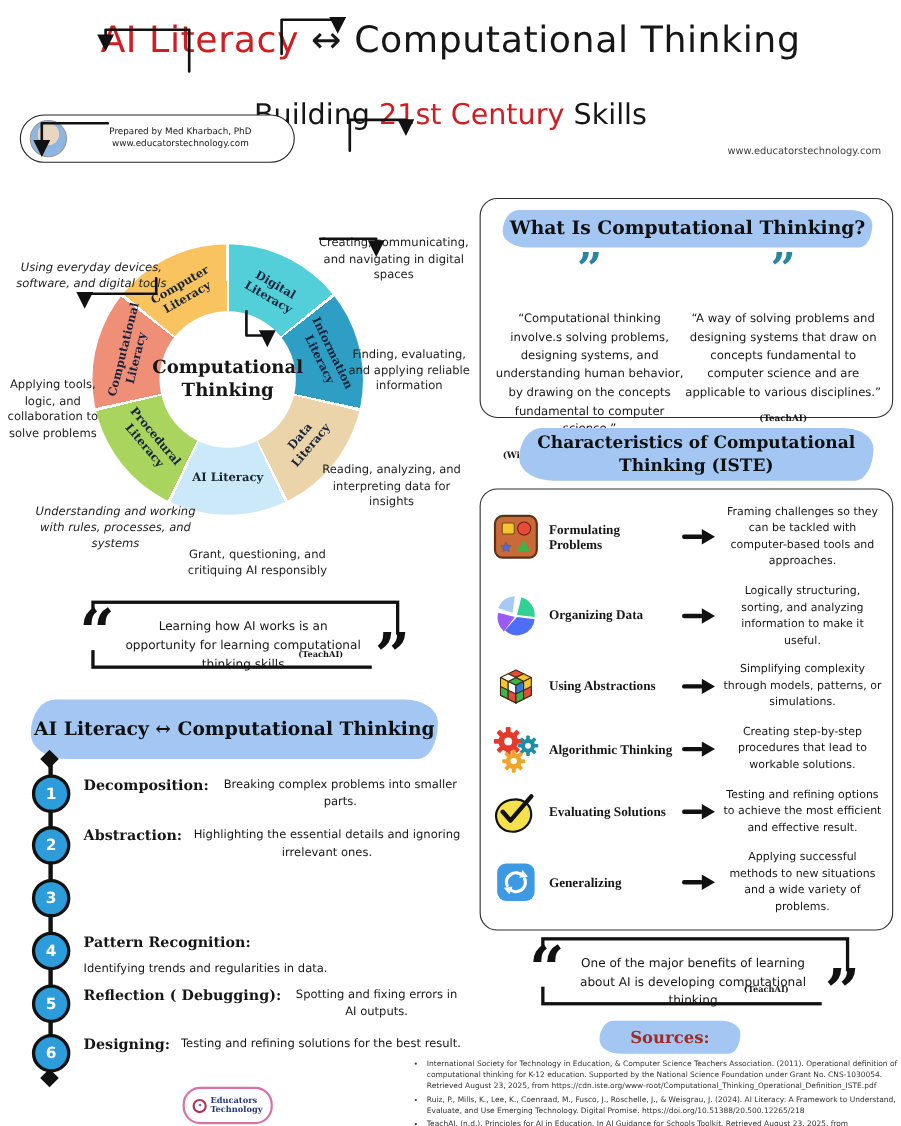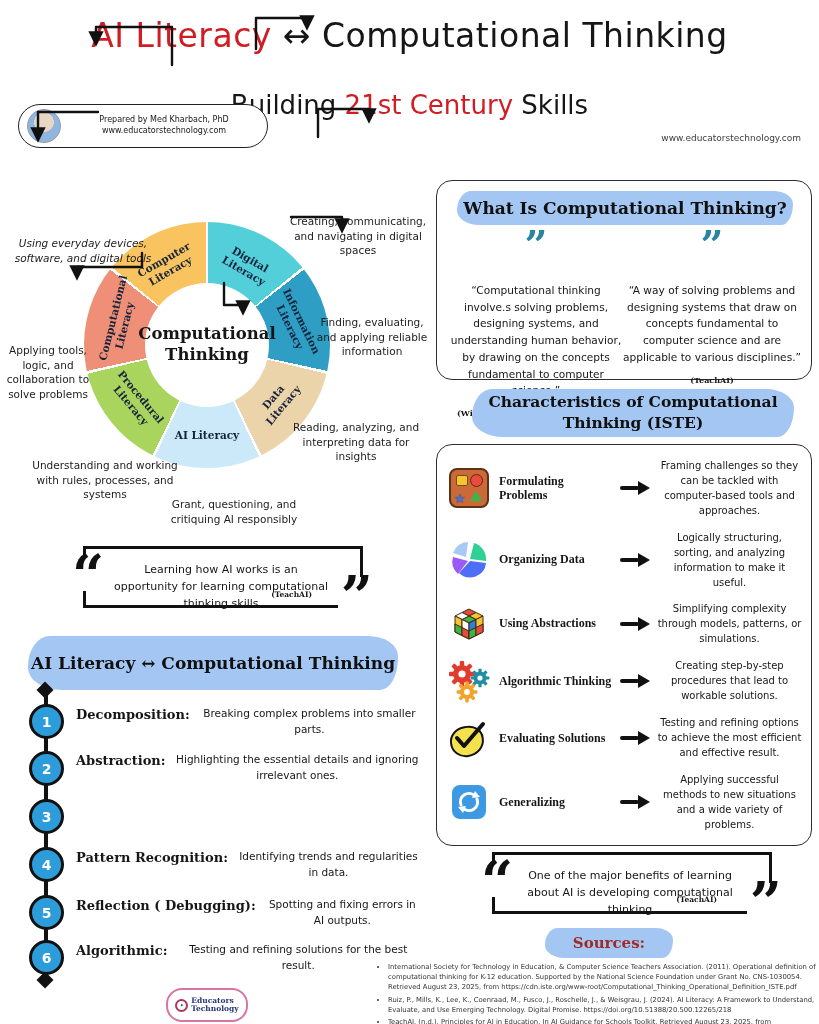--- a/index.html
+++ b/index.html
@@ -134,21 +134,21 @@
     <div class="seg-label" style="left:52px;top:179px;--r:50deg">Procedural Literacy</div>
     <div class="seg-label" style="left:34px;top:102px;--r:-76deg">Computational Literacy</div>
     <div class="seg-label" style="left:83px;top:43px;--r:-30deg">Computer Literacy</div>
   </div>
 
   <div class="ann" style="left:8px;top:236px;width:150px;font-style:italic;">Using everyday devices, software, and digital tools</div>
   <div class="ann" style="left:288px;top:214px;width:140px;">Creating, communicating, and navigating in digital spaces</div>
   <div class="ann" style="left:316px;top:315px;width:112px;">Finding, evaluating, and applying reliable information</div>
   <div class="ann" style="left:290px;top:420px;width:132px;">Reading, analyzing, and interpreting data for insights</div>
   <div class="ann" style="left:0px;top:343px;width:96px;">Applying tools, logic, and collaboration to solve problems</div>
-  <div class="ann" style="left:22px;top:458px;width:166px;">Understanding and working with rules, processes, and systems</div>
+  <div class="ann" style="left:22px;top:458px;width:166px;font-style:italic;">Understanding and working with rules, processes, and systems</div>
   <div class="ann" style="left:164px;top:497px;width:140px;">Grant, questioning, and critiquing AI responsibly</div>
 
   <svg class="connectors" width="440" height="380" viewBox="0 185 440 380">
     <defs>
       <marker id="ah" markerWidth="7" markerHeight="7" refX="3.2" refY="3.2" orient="auto">
         <path d="M0,0 L6.4,3.2 L0,6.4 z" fill="#111"></path>
       </marker>
     </defs>
     <g fill="none" stroke="#111" stroke-width="2.4" stroke-linejoin="round" stroke-linecap="round">
       <path d="M 172 250 L 172 212 L 96 212 L 96 224" marker-end="url(#ah)"></path>
@@ -182,30 +182,30 @@
   <div class="tl-node" style="top:940px;">6</div>
 
   <div class="map-item" style="top:706px;">
     <div class="map-label">Decomposition:</div>
     <div class="map-desc">Breaking complex problems into smaller parts.</div>
   </div>
   <div class="map-item" style="top:752px;">
     <div class="map-label">Abstraction:</div>
     <div class="map-desc">Highlighting the essential details and ignoring irrelevant ones.</div>
   </div>
-  <div class="map-item" style="top:849px;">
+  <div class="map-item" style="top:849px;flex-direction:column;">
     <div class="map-label">Pattern Recognition:</div>
     <div class="map-desc">Identifying trends and regularities in data.</div>
   </div>
   <div class="map-item" style="top:897px;">
     <div class="map-label">Reflection ( Debugging):</div>
     <div class="map-desc">Spotting and fixing errors in AI outputs.</div>
   </div>
   <div class="map-item" style="top:942px;">
-    <div class="map-label">Algorithmic:</div>
+    <div class="map-label">Designing:</div>
     <div class="map-desc">Testing and refining solutions for the best result.</div>
   </div>
 
   <div class="panel" style="left:436px;top:180px;width:376px;height:200px;">
     <div class="hl" style="left:20px;top:10px;width:336px;height:34px;font-size:17px;">What Is Computational Thinking?</div>
     <div class="wib-col" style="left:10px;">
       <div class="wib-qmark">”</div>
       <div class="wib-text">“Computational thinking involve.s solving problems, designing systems, and understanding human behavior, by drawing on the concepts fundamental to computer science.”</div>
       <div class="wib-attr" style="text-align:left;padding-left:10px;">(Wing, 2006, p. 33)</div>
     </div>

